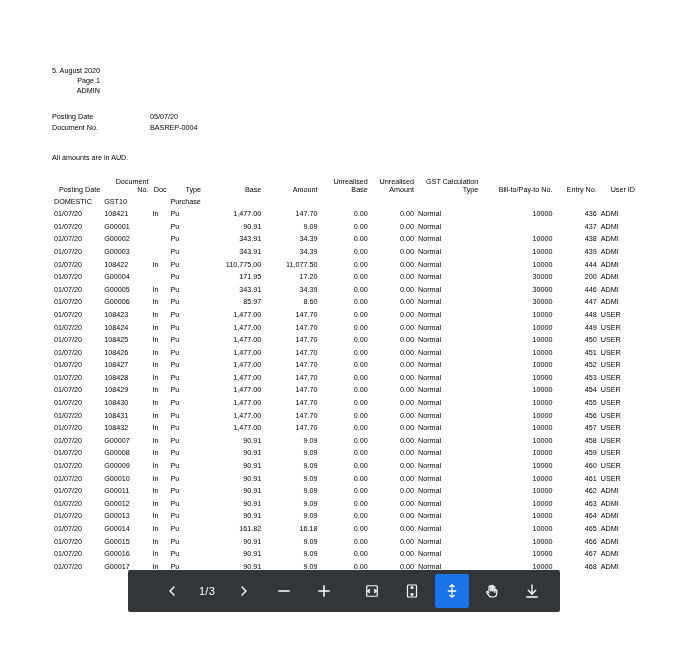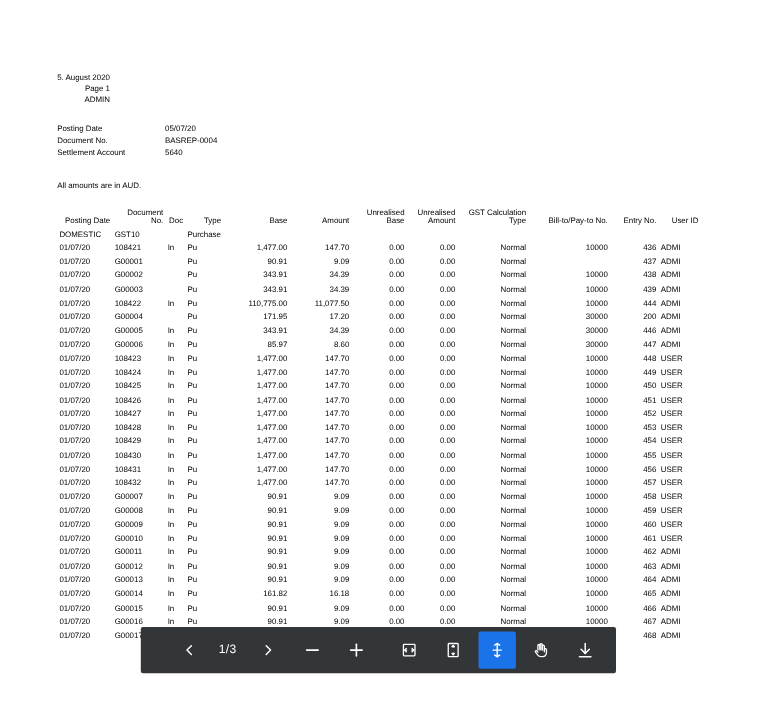--- a/index.html
+++ b/index.html
@@ -84,21 +84,21 @@
     white-space: nowrap;
   }
   .c-date   { width: 46px; text-align: left; }
   .c-docno  { width: 44px; text-align: left; }
   .c-doc    { width: 14px; text-align: left; }
   .c-type   { width: 18px; text-align: left; }
   .c-base   { width: 56px; text-align: right; }
   .c-amount { width: 52px; text-align: right; }
   .c-ubase  { width: 46px; text-align: right; }
   .c-uamt   { width: 42px; text-align: right; }
-  .c-gst    { width: 60px; text-align: right; }
+  .c-gst    { width: 60px; text-align: left; }
   .c-bill   { width: 70px; text-align: right; }
   .c-entry  { width: 40px; text-align: right; margin-top: 48px; }
   .c-user   { width: 34px; text-align: left; margin-left: 27px; }
 
   th.c-date, th.c-docno, th.c-doc, th.c-type, th.c-gst, th.c-user { text-align: left; }
 
   .group-row td { padding-top: 6px; height: 18px; vertical-align: bottom; }
 
   
   #toolbar {
@@ -155,24 +155,20 @@
     </div>
 
     <div class="meta">
       <div class="meta-row">
         <div class="meta-label">Posting Date</div>
         <div class="meta-value">05/07/20</div>
       </div>
       <div class="meta-row">
         <div class="meta-label">Document No.</div>
         <div class="meta-value">BASREP-0004</div>
-      </div>
-      <div class="meta-row">
-        <div class="meta-label">Settlement Account</div>
-        <div class="meta-value">5640</div>
       </div>
     </div>
 
     <div class="note">All amounts are in AUD.</div>
 
     <table class="grid">
       <thead>
         <tr>
           <th class="c-date">Posting Date</th>
           <th class="c-docno">Document No.</th>

